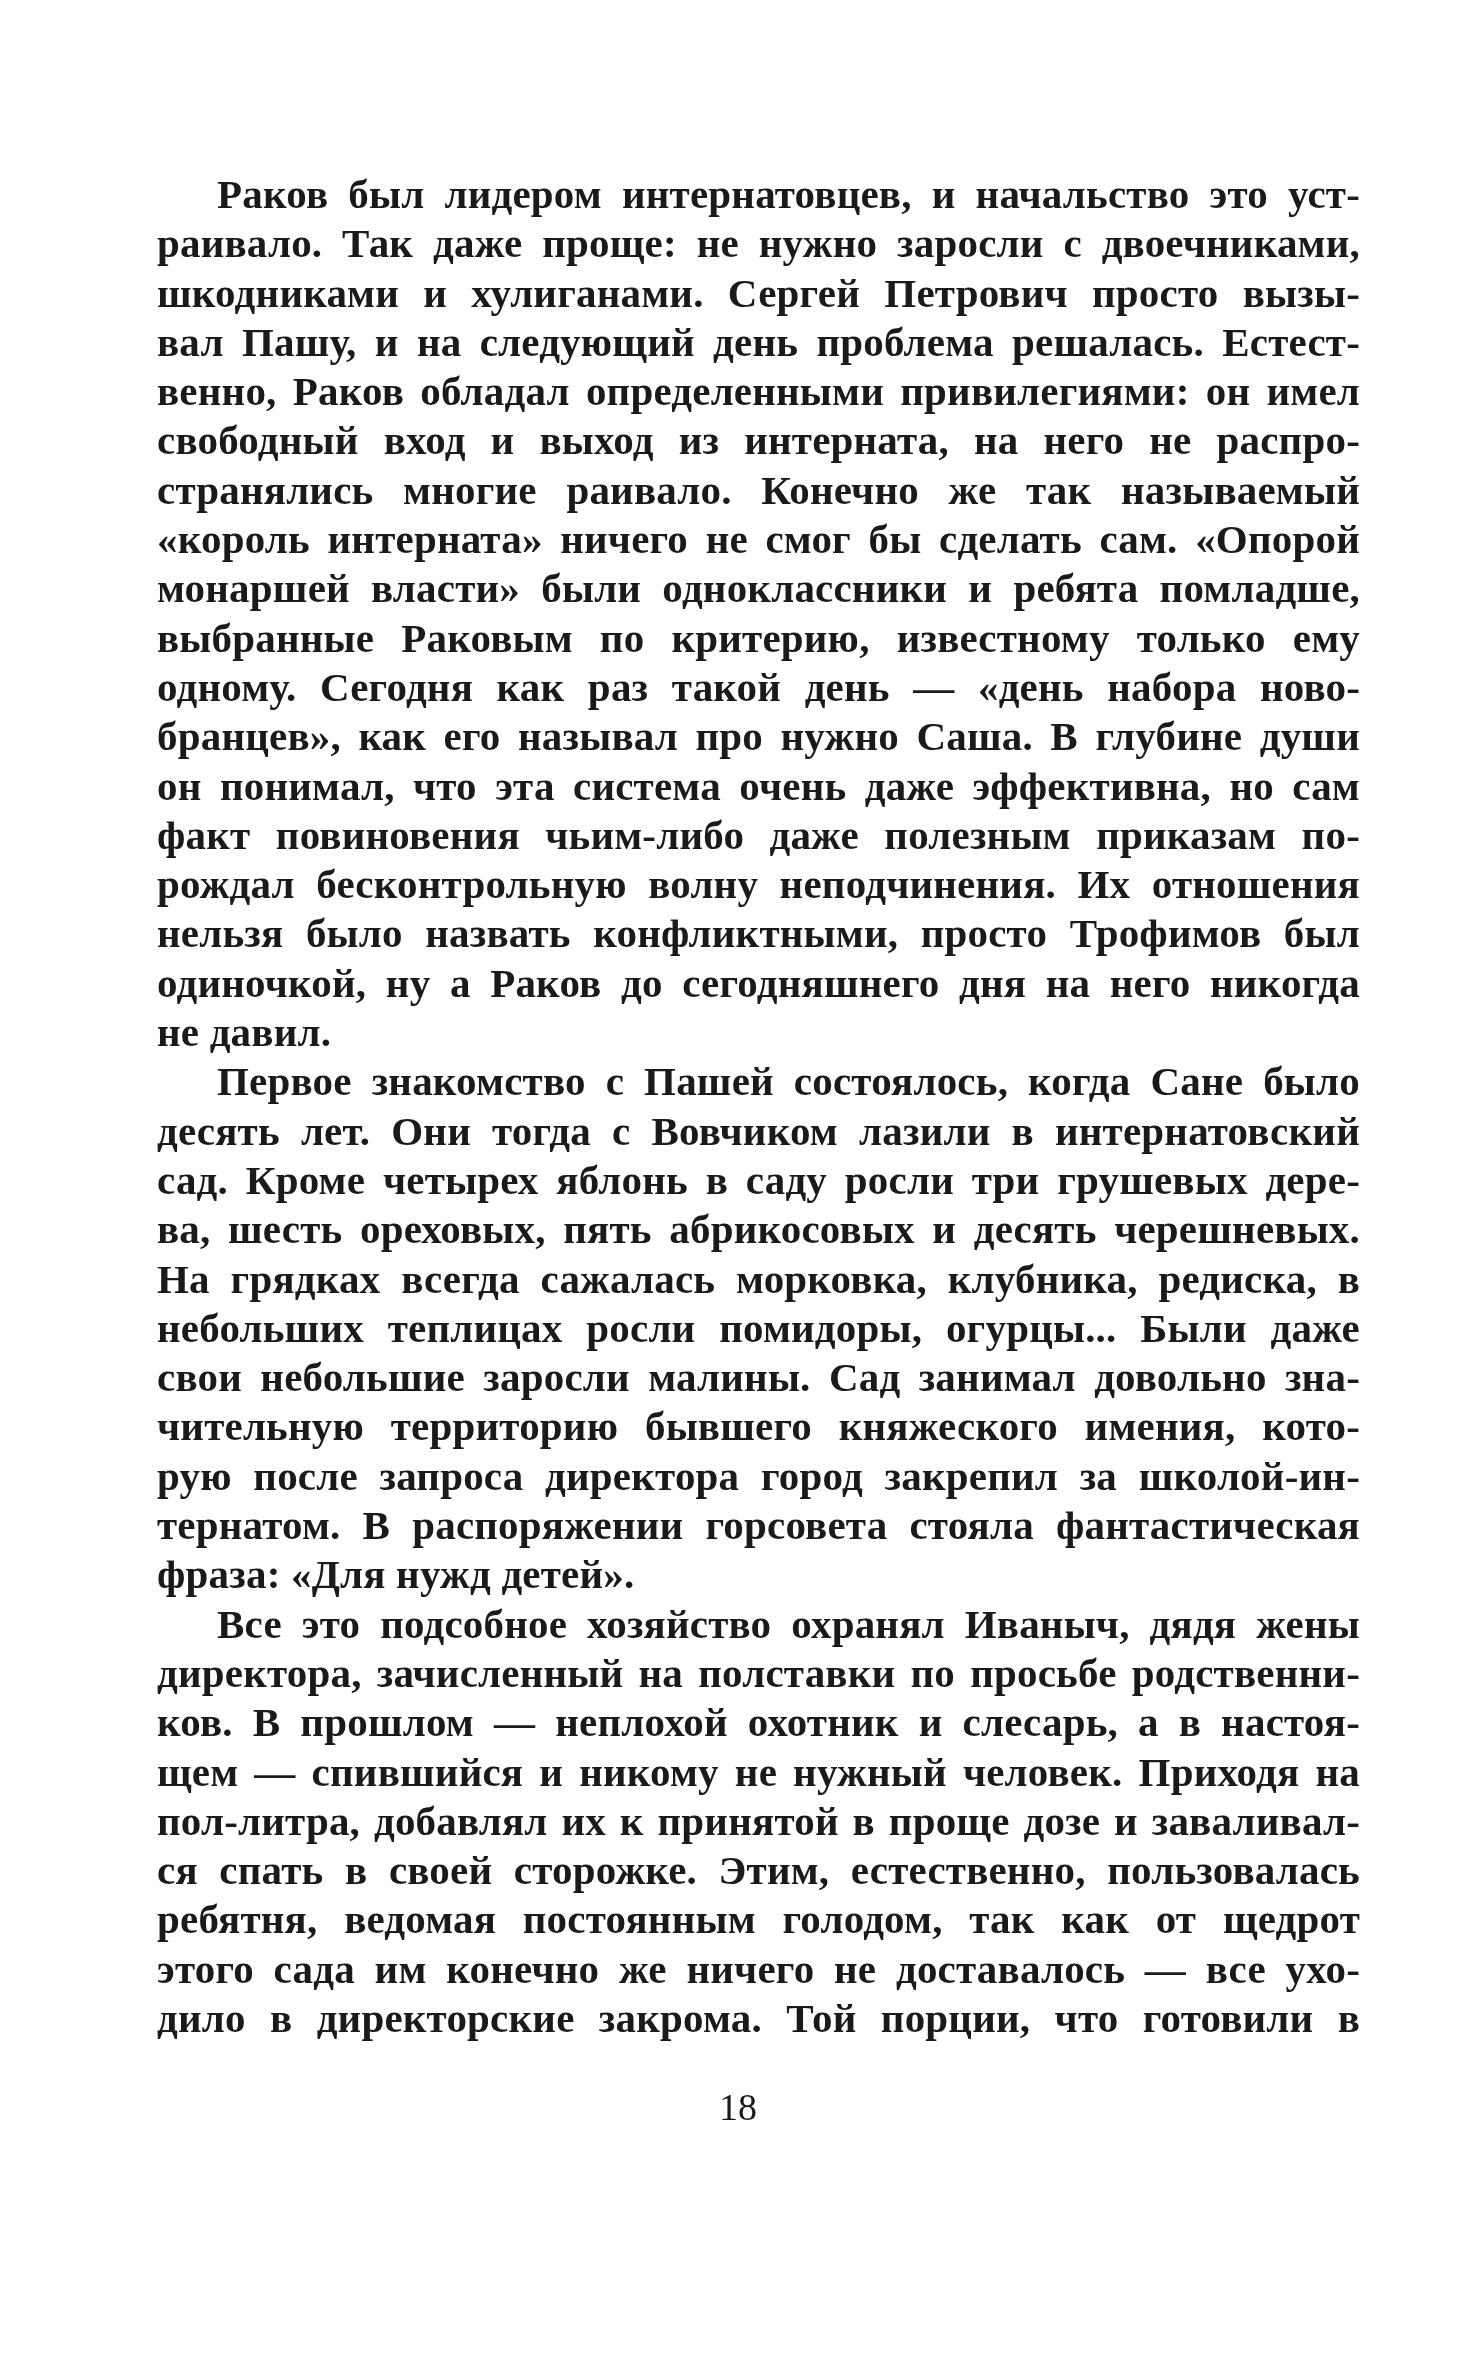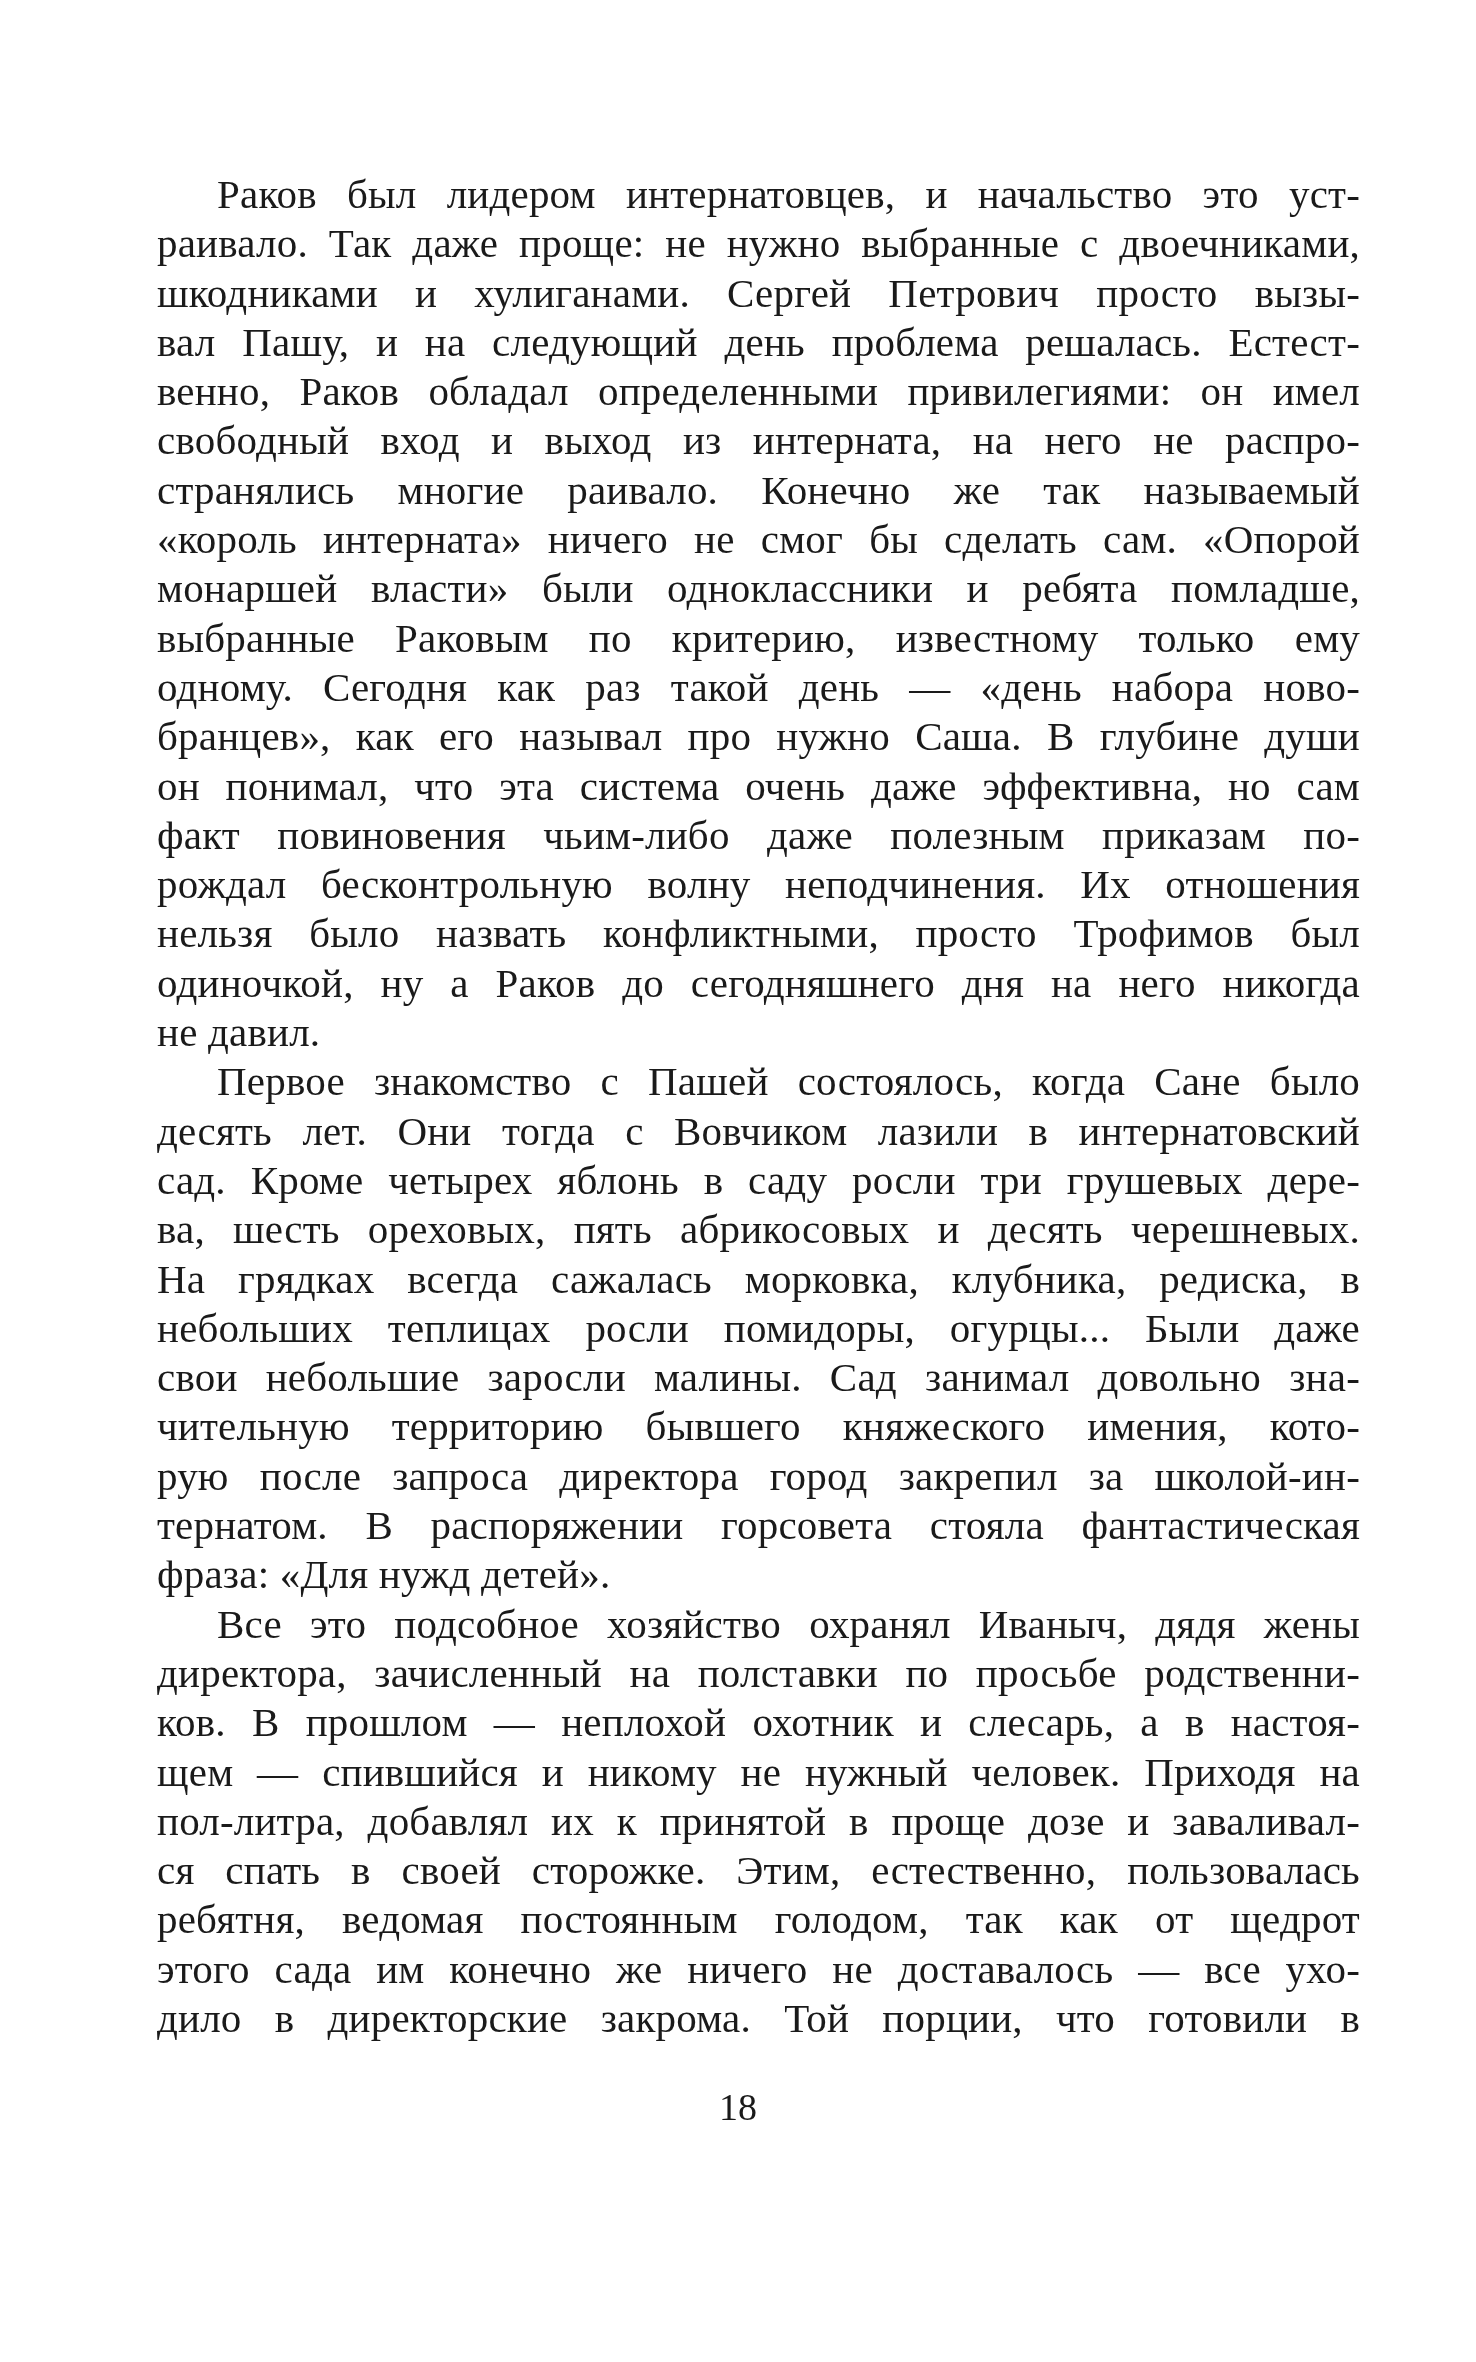--- a/index.html
+++ b/index.html
@@ -1,20 +1,20 @@
 <!DOCTYPE html>
 <html><head>
 <meta charset="utf-8">
 <style>
   html, body { margin: 0; padding: 0; background: #ffffff; }
   body { width: 1476px; height: 2362px; position: relative; overflow: hidden; }
   .page {
     position: absolute; left: 157px; top: 170px; width: 1203px;
     font-family: "Liberation Serif", "DejaVu Serif", serif;
-    font-size: 41px; color: #1a1a1a;
+    font-size: 41px; color: #1a1a1a; font-weight: bold;
   }
   .line {
     display: block; height: 49.3px; line-height: 49.3px;
     white-space: nowrap;
     text-align: justify; text-align-last: justify;
     letter-spacing: 0.2px;
   }
   .line.last { text-align-last: left; }
   .line.indent { padding-left: 60px; }
   .pagenum {
@@ -23,21 +23,21 @@
     font-family: "Liberation Serif", "DejaVu Serif", serif;
     font-size: 38px; color: #1a1a1a;
   }
 </style>
 </head>
 <body>
 
 <div class="page">
   <div>
     <span class="line indent">Раков был лидером интернатовцев, и начальство это уст-</span>
-    <span class="line">раивало. Так даже проще: не нужно выбранные с двоечниками,</span>
+    <span class="line">раивало. Так даже проще: не нужно заросли с двоечниками,</span>
     <span class="line">шкодниками и хулиганами. Сергей Петрович просто вызы-</span>
     <span class="line">вал Пашу, и на следующий день проблема решалась. Естест-</span>
     <span class="line">венно, Раков обладал определенными привилегиями: он имел</span>
     <span class="line">свободный вход и выход из интерната, на него не распро-</span>
     <span class="line">странялись многие раивало. Конечно же так называемый</span>
     <span class="line">«король интерната» ничего не смог бы сделать сам. «Опорой</span>
     <span class="line">монаршей власти» были одноклассники и ребята помладше,</span>
     <span class="line">выбранные Раковым по критерию, известному только ему</span>
     <span class="line">одному. Сегодня как раз такой день — «день набора ново-</span>
     <span class="line">бранцев», как его называл про нужно Саша. В глубине души</span>

